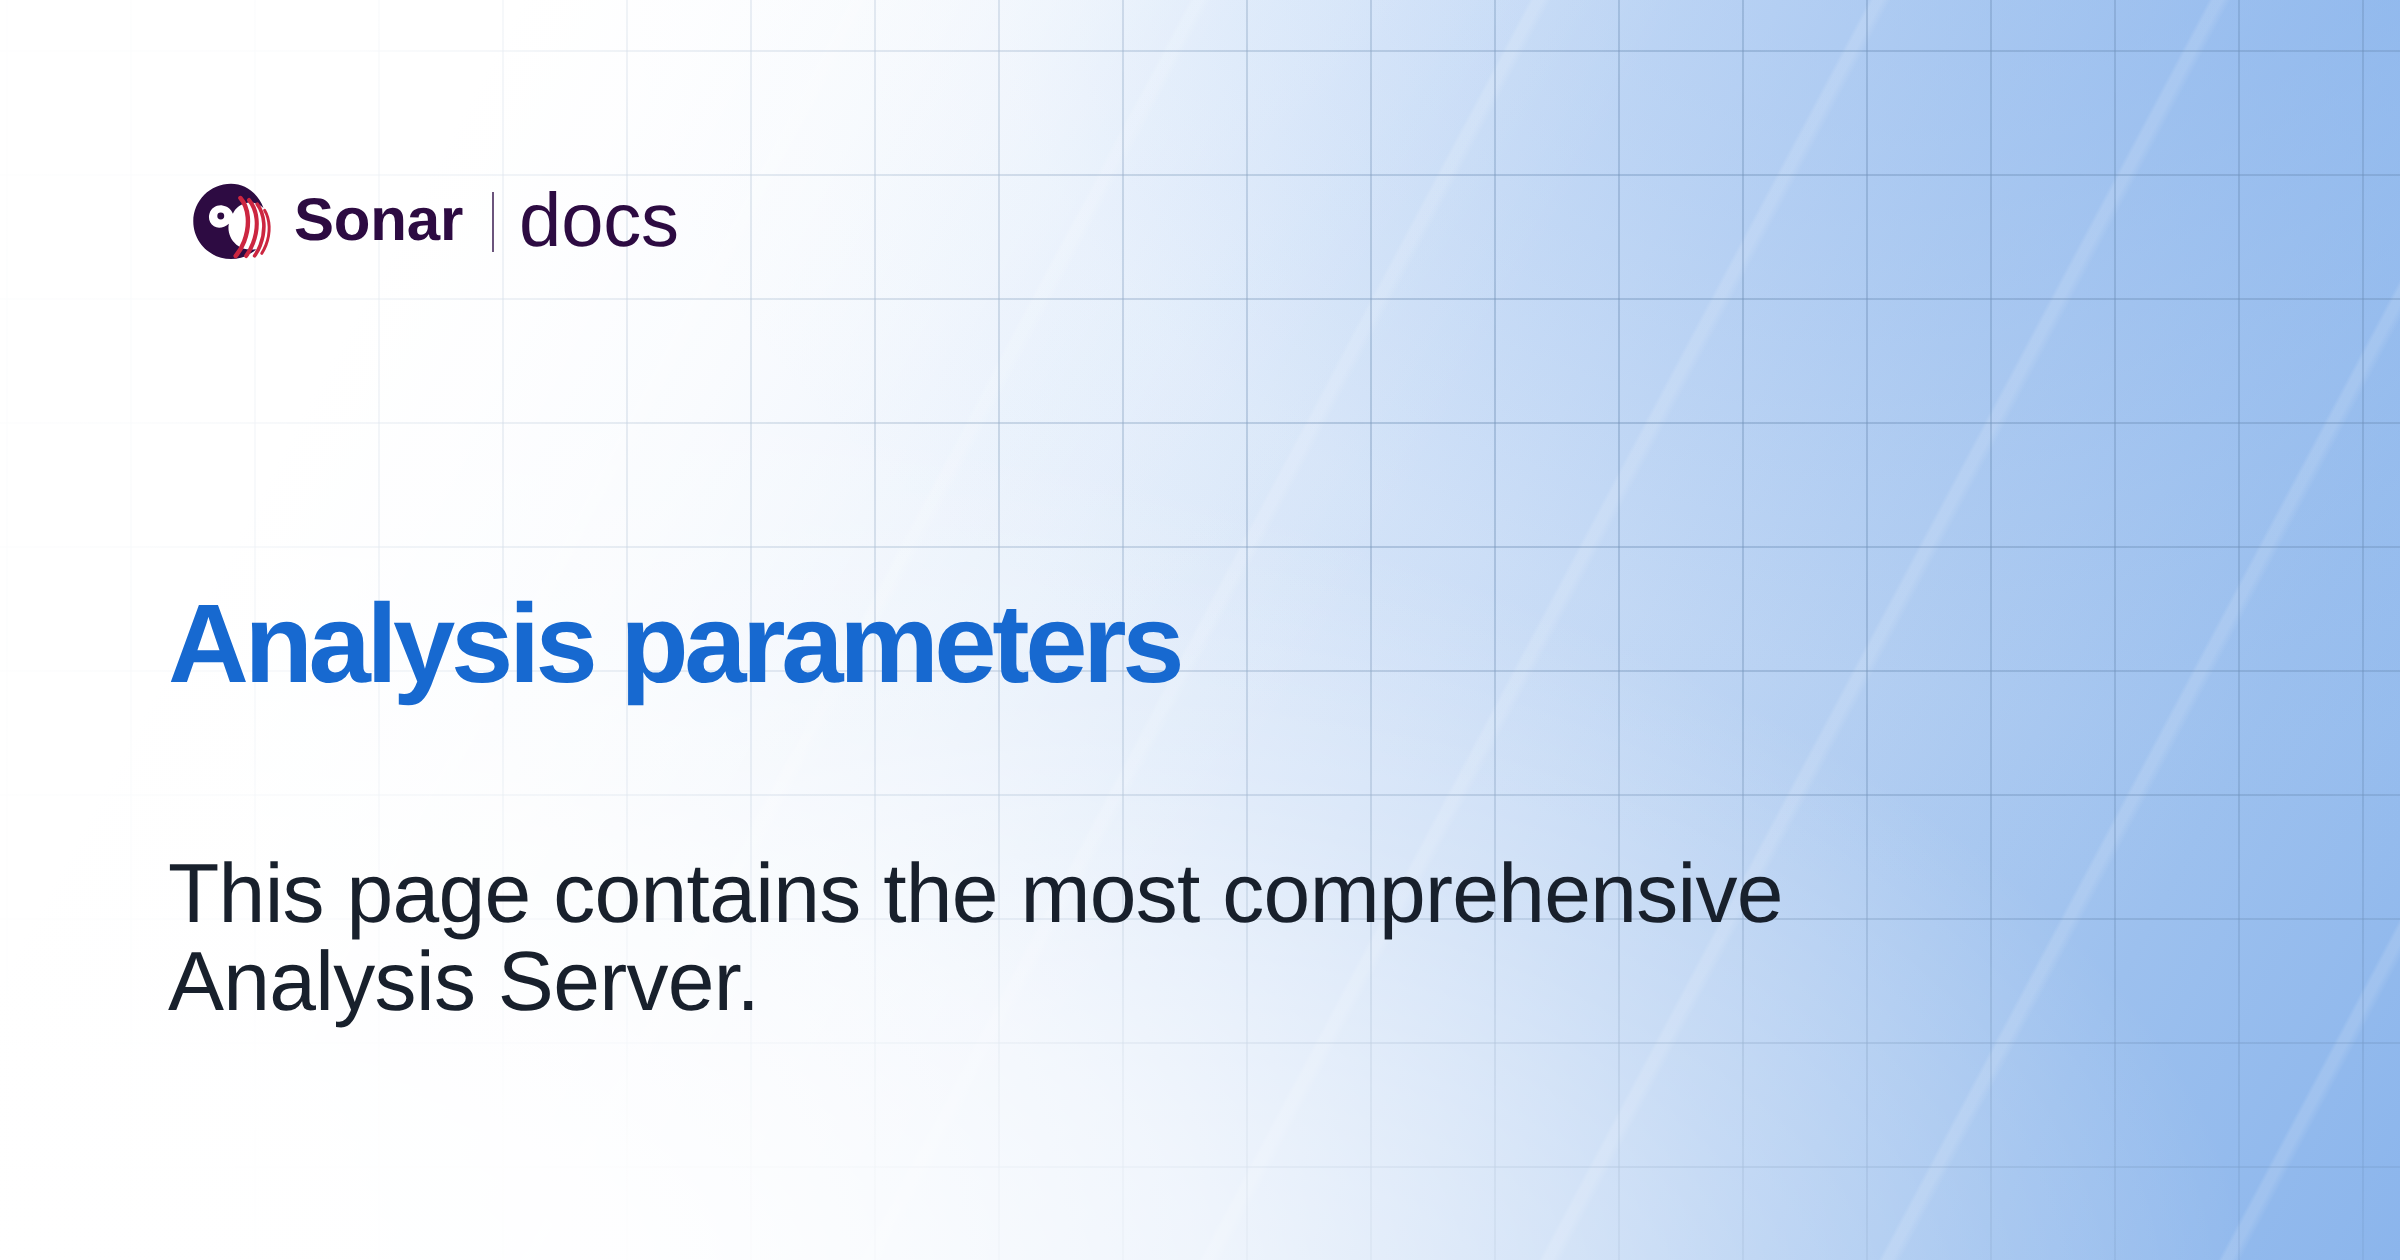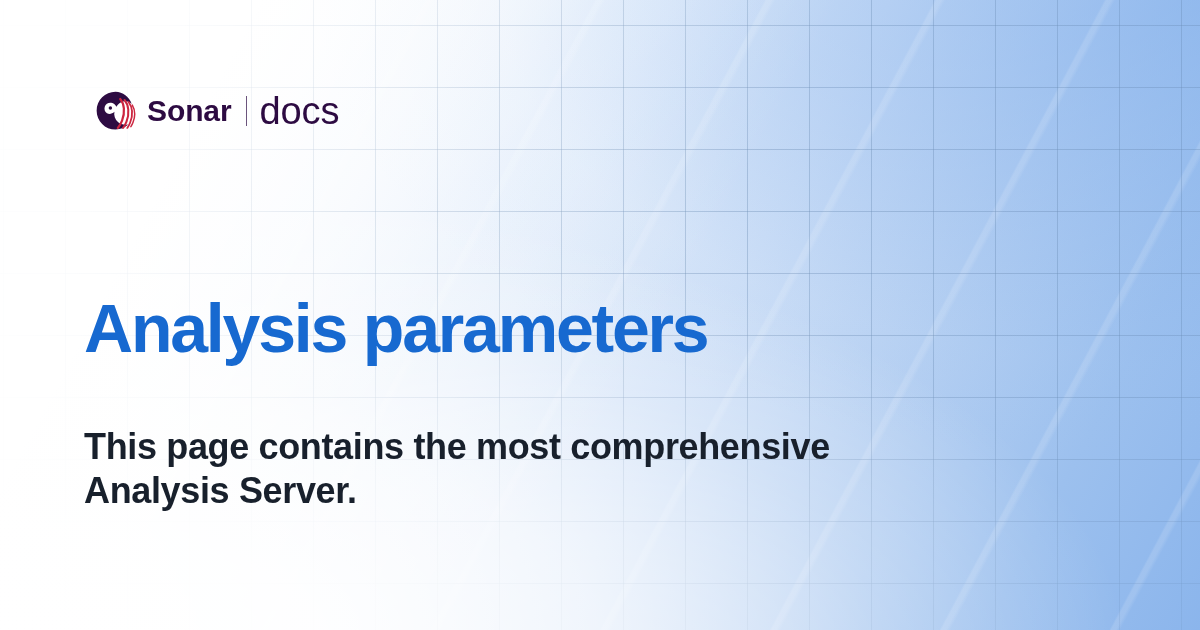--- a/index.html
+++ b/index.html
@@ -155,37 +155,37 @@
     line-height: 1;
     white-space: nowrap;
   }
 
   
   .headline {
     position: absolute;
     left: 84px;
     top: 294px;
     margin: 0;
-    font-size: 68px;
+    font-size: 56px;
     font-weight: 700;
     line-height: 1.0;
     letter-spacing: -2.2px;
     color: #1769D0;
     white-space: nowrap;
   }
 
   
   .subtitle {
     position: absolute;
     left: 84px;
     top: 425px;
     margin: 0;
     width: 790px;
-    font-size: 36px;
-    font-weight: 700;
+    font-size: 42px;
+    font-weight: 400;
     line-height: 44px;
     letter-spacing: -0.35px;
     color: #18202C;
   }
   .subtitle .line { display: block; white-space: nowrap; }
 </style>
 </head>
 <body>
 
 <div id="banner">

